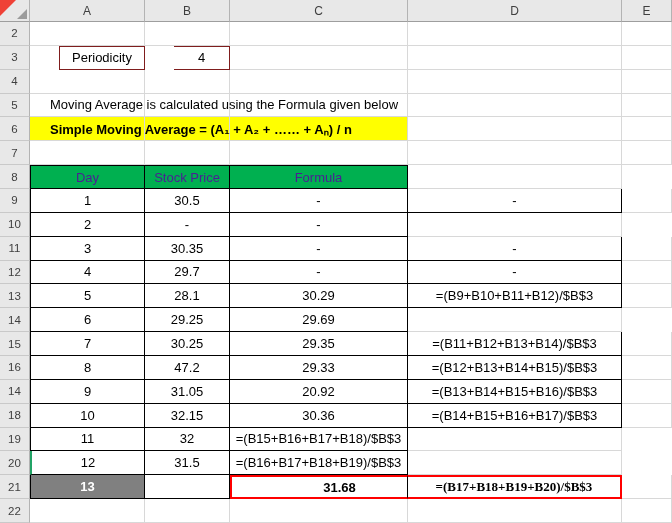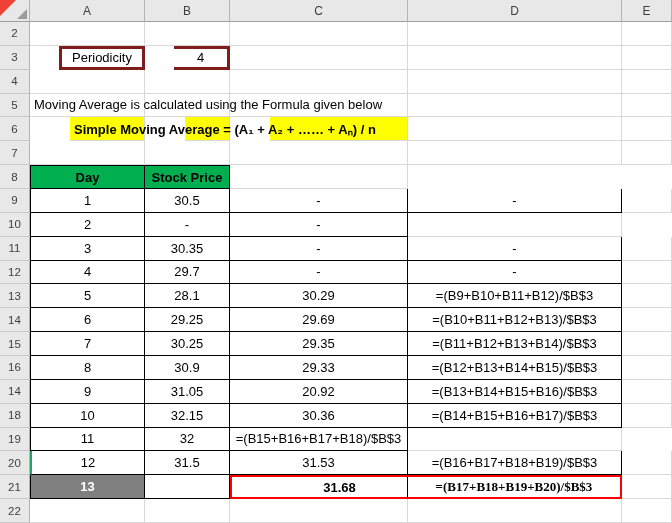--- a/index.html
+++ b/index.html
@@ -52,33 +52,33 @@
     display: flex; align-items: center; justify-content: center;
     font-size: 11.5px; color: #3f3f3f;
   }
   .cell {
     border-right: 1px solid #D8D8D8;
     border-bottom: 1px solid #D8D8D8;
     display: flex; align-items: center; justify-content: center;
     overflow: hidden;
     background: #fff;
   }
-  .left { justify-content: flex-start; padding-left: 4px; }
+  .left { justify-content: flex-start; padding-left: 20px; }
   .overflow { overflow: visible; white-space: nowrap; position: relative; z-index: 2; }
-  .boxed { border: 3px solid #7f1d1d; margin-left: 29px; }
+  .boxed { border: 1px solid #7f1d1d; margin-left: 29px; }
   .noleft { border-left: none; }
-  .yellow { background: var(--yellow, #FFFF00); margin-left: 40px; }
+  .yellow { background: var(--yellow, #FFFF00); }
   .bold { font-weight: 700; }
   
   .tb { border-right: 1px solid #000; border-bottom: 1px solid #000; }
   .tb-l { border-left: 1px solid #000; }
   .tb-t { border-top: 1px solid #000; }
   .ghead {
     background: var(--green, #00B050);
-    color: #000000; font-weight: 700;
+    color: #4c1d95; font-weight: 400;
   }
   .result-day { background: var(--gray, #808080); color: #fff; font-weight: 700; }
   .red-l {
     border-left: 2px solid var(--red, #FF0000);
     border-top: 2px solid var(--red, #FF0000);
     border-bottom: 2px solid var(--red, #FF0000);
     padding-left: 40px;
   }
   .red-r {
     border-right: 2px solid var(--red, #FF0000);
@@ -149,20 +149,21 @@
         <div class="cell" id="cA7"></div>
         <div class="cell" id="cB7"></div>
         <div class="cell" id="cC7"></div>
         <div class="cell" id="cD7"></div>
         <div class="cell" id="cE7"></div>
       </div>
       <div class="srow">
         <div class="rn">8</div>
         <div class="cell tb ghead tb-t tb-l" id="cA8">Day</div>
         <div class="cell tb ghead tb-t" id="cB8">Stock Price</div>
+        <div class="cell tb ghead tb-t" id="cD8">Formula</div>
         <div class="cell" id="cE8"></div>
       </div>
       <div class="srow">
         <div class="rn">9</div>
         <div class="cell tb tb-l" id="cA9">1</div>
         <div class="cell tb" id="cB9">30.5</div>
         <div class="cell tb" id="cC9">-</div>
         <div class="cell tb" id="cD9">-</div>
         <div class="cell" id="cE9"></div>
       </div>
@@ -195,35 +196,34 @@
         <div class="cell tb" id="cB13">28.1</div>
         <div class="cell tb" id="cC13">30.29</div>
         <div class="cell tb" id="cD13">=(B9+B10+B11+B12)/$B$3</div>
         <div class="cell" id="cE13"></div>
       </div>
       <div class="srow">
         <div class="rn">14</div>
         <div class="cell tb tb-l" id="cA14">6</div>
         <div class="cell tb" id="cB14">29.25</div>
         <div class="cell tb" id="cC14">29.69</div>
-        <div class="cell tb" id="cD14">=(B10+B11+B12+B13)/$B$3</div>
         <div class="cell" id="cE14"></div>
       </div>
       <div class="srow">
         <div class="rn">15</div>
         <div class="cell tb tb-l" id="cA15">7</div>
         <div class="cell tb" id="cB15">30.25</div>
         <div class="cell tb" id="cC15">29.35</div>
         <div class="cell tb" id="cD15">=(B11+B12+B13+B14)/$B$3</div>
         <div class="cell" id="cE15"></div>
       </div>
       <div class="srow">
         <div class="rn">16</div>
         <div class="cell tb tb-l" id="cA16">8</div>
-        <div class="cell tb" id="cB16">30.9</div>
+        <div class="cell tb" id="cB16">47.2</div>
         <div class="cell tb" id="cC16">29.33</div>
         <div class="cell tb" id="cD16">=(B12+B13+B14+B15)/$B$3</div>
         <div class="cell" id="cE16"></div>
       </div>
       <div class="srow">
         <div class="rn">14</div>
         <div class="cell tb tb-l" id="cA17">9</div>
         <div class="cell tb" id="cB17">31.05</div>
         <div class="cell tb" id="cC17">20.92</div>
         <div class="cell tb" id="cD17">=(B13+B14+B15+B16)/$B$3</div>
@@ -241,21 +241,20 @@
         <div class="rn">19</div>
         <div class="cell tb tb-l" id="cA19">11</div>
         <div class="cell tb" id="cB19">32</div>
         <div class="cell tb" id="cD19">=(B15+B16+B17+B18)/$B$3</div>
         <div class="cell" id="cE19"></div>
       </div>
       <div class="srow">
         <div class="rn">20</div>
         <div class="cell tb tb-l green-left" id="cA20">12</div>
         <div class="cell tb" id="cB20">31.5</div>
-        <div class="cell tb" id="cC20">31.53</div>
         <div class="cell tb" id="cD20">=(B16+B17+B18+B19)/$B$3</div>
         <div class="cell" id="cE20"></div>
       </div>
       <div class="srow">
         <div class="rn">21</div>
         <div class="cell tb tb-l result-day" id="cA21">13</div>
         <div class="cell tb" id="cB21"></div>
         <div class="cell tb bold red-l" id="cC21">31.68</div>
         <div class="cell tb bold red-r" id="cD21">=(B17+B18+B19+B20)/$B$3</div>
         <div class="cell" id="cE21"></div>

